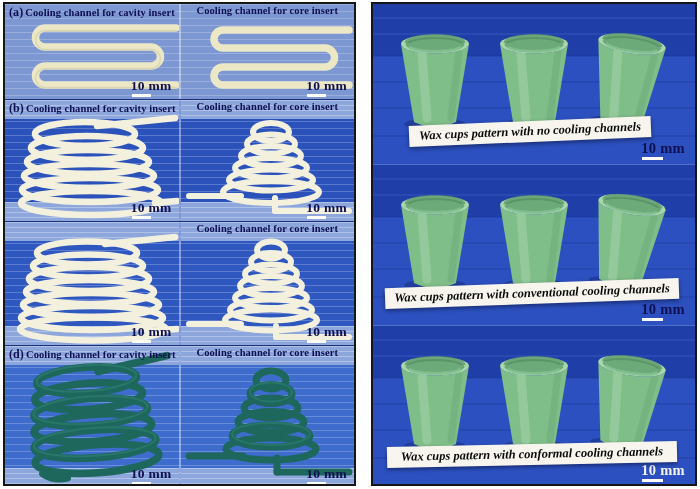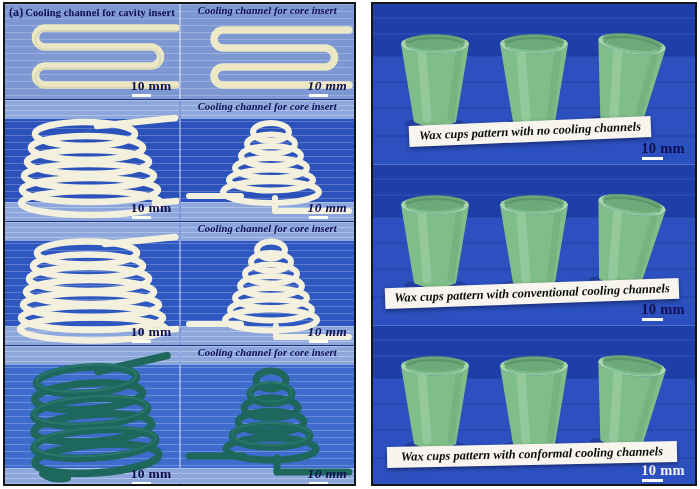--- a/index.html
+++ b/index.html
@@ -9,21 +9,21 @@
   .panel-left{left:3px;top:2px;width:353px;height:484px;}
   .panel-right{left:371px;top:2px;width:326px;height:484px;}
 
   
   .row{position:relative;display:flex;width:100%;overflow:hidden;}
   .row-a{height:95px;}
   .row-b{height:121px;border-top:1px solid rgba(10,10,40,.45);}
   .row-c{height:123px;border-top:1px solid rgba(10,10,40,.45);}
   .row-d{height:141px;border-top:1px solid rgba(10,10,40,.45);}
   .sub{position:relative;flex:1;overflow:hidden;}
-  .sub + .sub{border-left:2px solid rgba(255,255,255,.40);font-style:italic;}
+  .sub + .sub{border-left:2px solid rgba(255,255,255,.40);}
   .bg-streaks{background-image:repeating-linear-gradient(180deg,
       rgba(255,255,255,.22) 0px, rgba(255,255,255,.22) 1px,
       rgba(255,255,255,0) 1px, rgba(255,255,255,0) 7px);}
   .bg-a{background-color:#7d97d2;}
   .bg-b{background-color:#2a52ba;}
   .bg-c{background-color:#2f57c0;}
   .bg-d{background-color:#3e6ccc;}
   .band-top,.band-bottom{position:absolute;left:0;right:0;height:19px;
       background-color:#8da6dc;
       background-image:repeating-linear-gradient(180deg,
@@ -106,20 +106,21 @@
             <path d="M 92 26 L 170 18"></path>
             <ellipse cx="80" cy="34" rx="50" ry="12"></ellipse>
             <ellipse cx="82" cy="48" rx="56" ry="12"></ellipse>
             <ellipse cx="83" cy="62" rx="61" ry="12"></ellipse>
             <ellipse cx="84" cy="76" rx="65" ry="12"></ellipse>
             <ellipse cx="85" cy="90" rx="68" ry="12"></ellipse>
             <ellipse cx="86" cy="103" rx="70" ry="12"></ellipse>
             <path d="M 150 103 L 172 101"></path>
           </g>
         </svg>
+        <div class="cap"><span class="ltr">(b)</span><span>Cooling channel for cavity insert</span></div>
         <div class="sb sb-dark"><span class="t">10 mm</span><span class="ln"></span></div>
       </div>
       <div class="sub bg-b bg-streaks">
         <div class="band-top"></div>
         <div class="band-bottom"></div>
         <svg width="175" height="121" viewBox="0 0 175 121">
           <g fill="none" stroke="#f3f0dd" stroke-width="6" stroke-linecap="round">
             <ellipse cx="90" cy="32" rx="18" ry="9"></ellipse>
             <ellipse cx="90" cy="44" rx="24" ry="9.5"></ellipse>
             <ellipse cx="90" cy="56" rx="30" ry="10"></ellipse>
@@ -191,20 +192,21 @@
             <ellipse cx="88" cy="98" rx="61" ry="14"></ellipse>
             <ellipse cx="89" cy="113" rx="62" ry="14"></ellipse>
             <path d="M 34 124 Q 44 132 58 130"></path>
           </g>
           <g fill="none" stroke="#2f8273" stroke-width="2" opacity="0.6" transform="rotate(-4 87 70)">
             <ellipse cx="84" cy="32" rx="50" ry="13"></ellipse>
             <ellipse cx="86" cy="64" rx="57" ry="13.5"></ellipse>
             <ellipse cx="88" cy="96" rx="61" ry="14"></ellipse>
           </g>
         </svg>
+        <div class="cap"><span class="ltr">(d)</span><span>Cooling channel for cavity insert</span></div>
         <div class="sb sb-dark"><span class="t">10 mm</span><span class="ln"></span></div>
       </div>
       <div class="sub bg-d bg-streaks">
         <div class="band-top"></div>
         <div class="band-bottom"></div>
         <svg width="175" height="141" viewBox="0 0 175 141">
           <g fill="none" stroke="#1e675c" stroke-width="7" stroke-linecap="round">
             <ellipse cx="90" cy="34" rx="15" ry="9"></ellipse>
             <ellipse cx="90" cy="48" rx="21" ry="9.5"></ellipse>
             <ellipse cx="90" cy="62" rx="27" ry="10"></ellipse>

